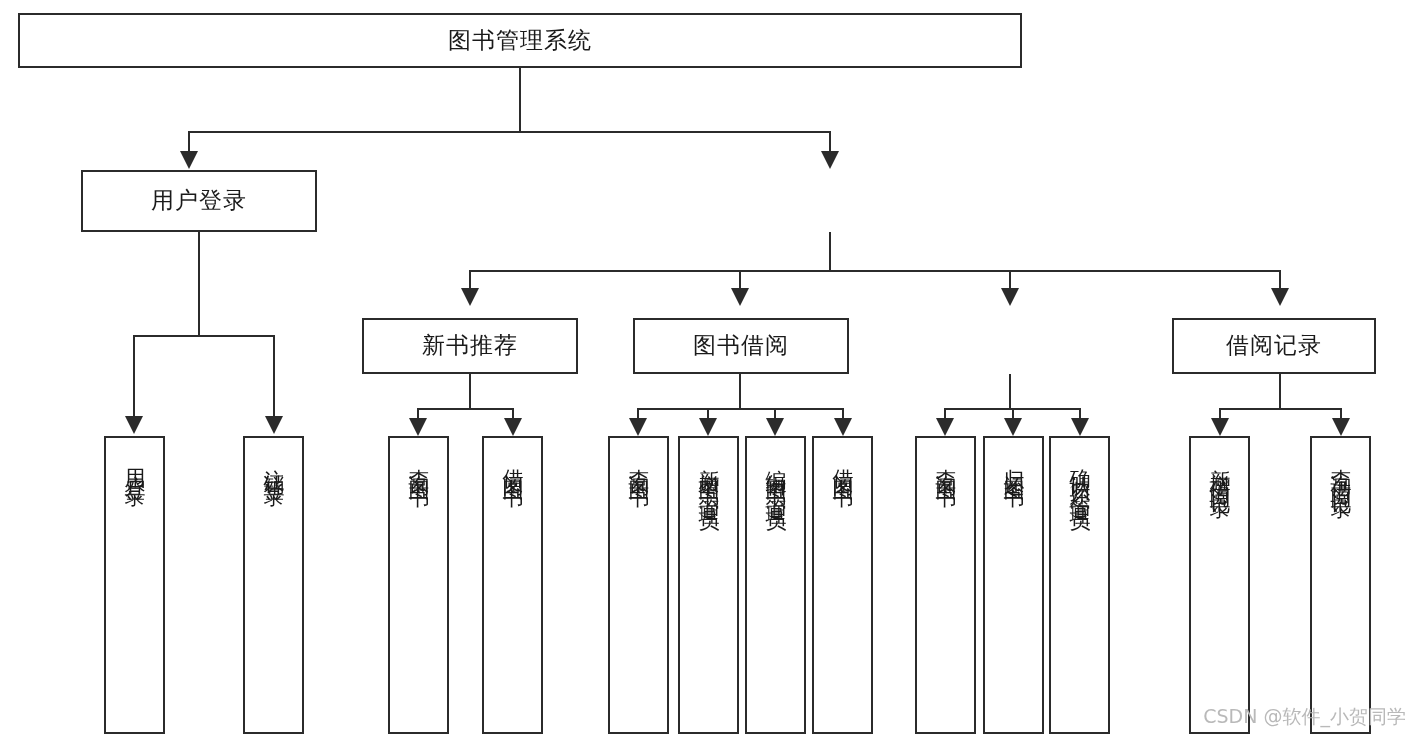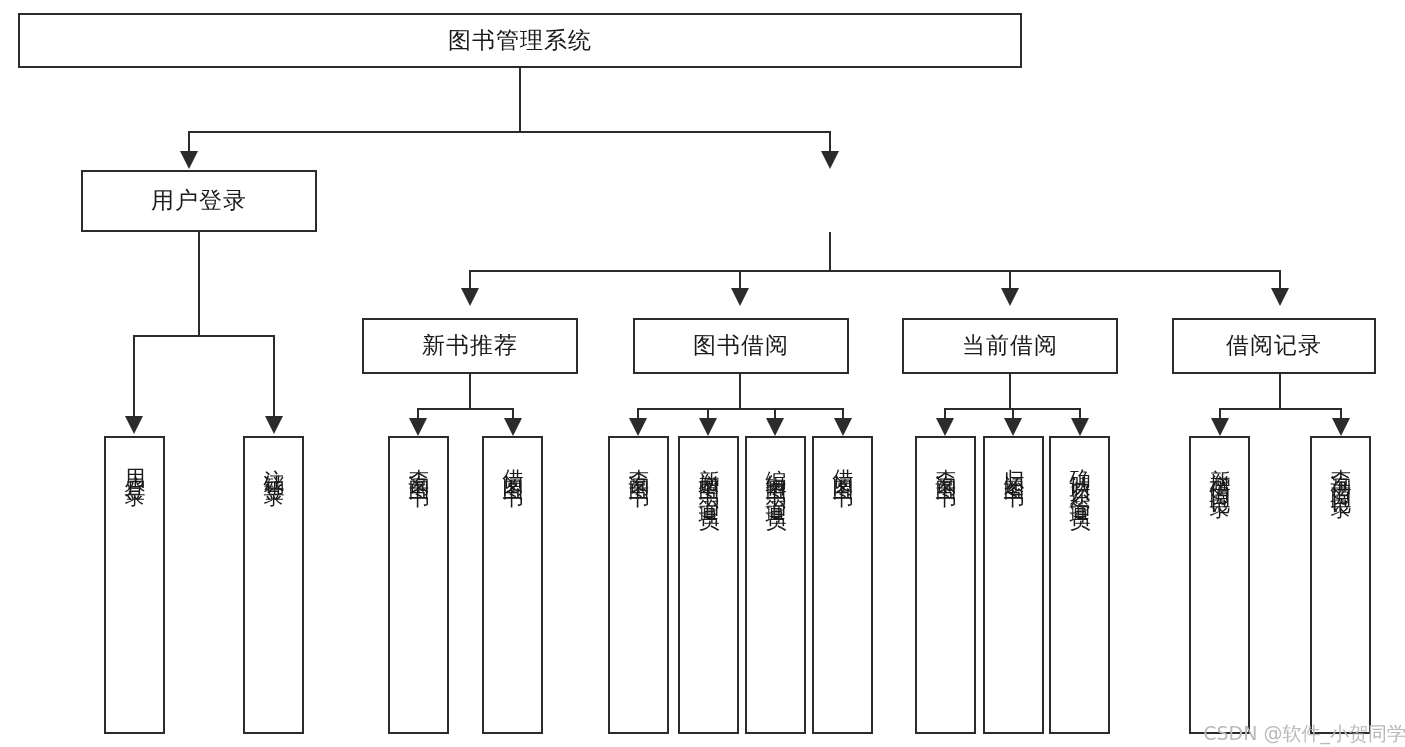--- a/index.html
+++ b/index.html
@@ -72,21 +72,21 @@
     width: 0;
     height: 0;
     border-left: 9px solid transparent;
     border-right: 9px solid transparent;
     border-top: 18px solid #2b2b2b;
     z-index: 2;
   }
   .watermark {
     position: absolute;
     right: 8px;
-    bottom: 0;
+    bottom: 17px;
     font-size: 19px;
     color: #b9b9b9;
     white-space: nowrap;
     z-index: 6;
     font-family: "DejaVu Sans", "Liberation Sans", sans-serif;
   }
 </style>
 </head>
 <body>
 
@@ -128,23 +128,20 @@
   <div class="arrow" style="left:1001px; top:288px;"></div>
   <div class="vline" style="left:1279px; top:270px; height:20px;"></div>
   <div class="arrow" style="left:1271px; top:288px;"></div>
 
   <div class="node l3" style="left:633px; top:318px; width:216px; height:56px;">
     <span class="label">图书借阅</span>
   </div>
   <div class="node l3" style="left:362px; top:318px; width:216px; height:56px;">
     <span class="label">新书推荐</span>
   </div>
-  <div class="node l3" style="left:902px; top:318px; width:216px; height:56px;">
-    <span class="label">当前借阅</span>
-  </div>
   <div class="node l3" style="left:1172px; top:318px; width:204px; height:56px;">
     <span class="label">借阅记录</span>
   </div>
 
   <div class="vline" style="left:469px; top:374px; height:34px;"></div>
   <div class="hline" style="left:417px; top:408px; width:95px;"></div>
   <div class="vline" style="left:417px; top:408px; height:12px;"></div>
   <div class="arrow" style="left:409px; top:418px;"></div>
   <div class="vline" style="left:512px; top:408px; height:12px;"></div>
   <div class="arrow" style="left:504px; top:418px;"></div>

